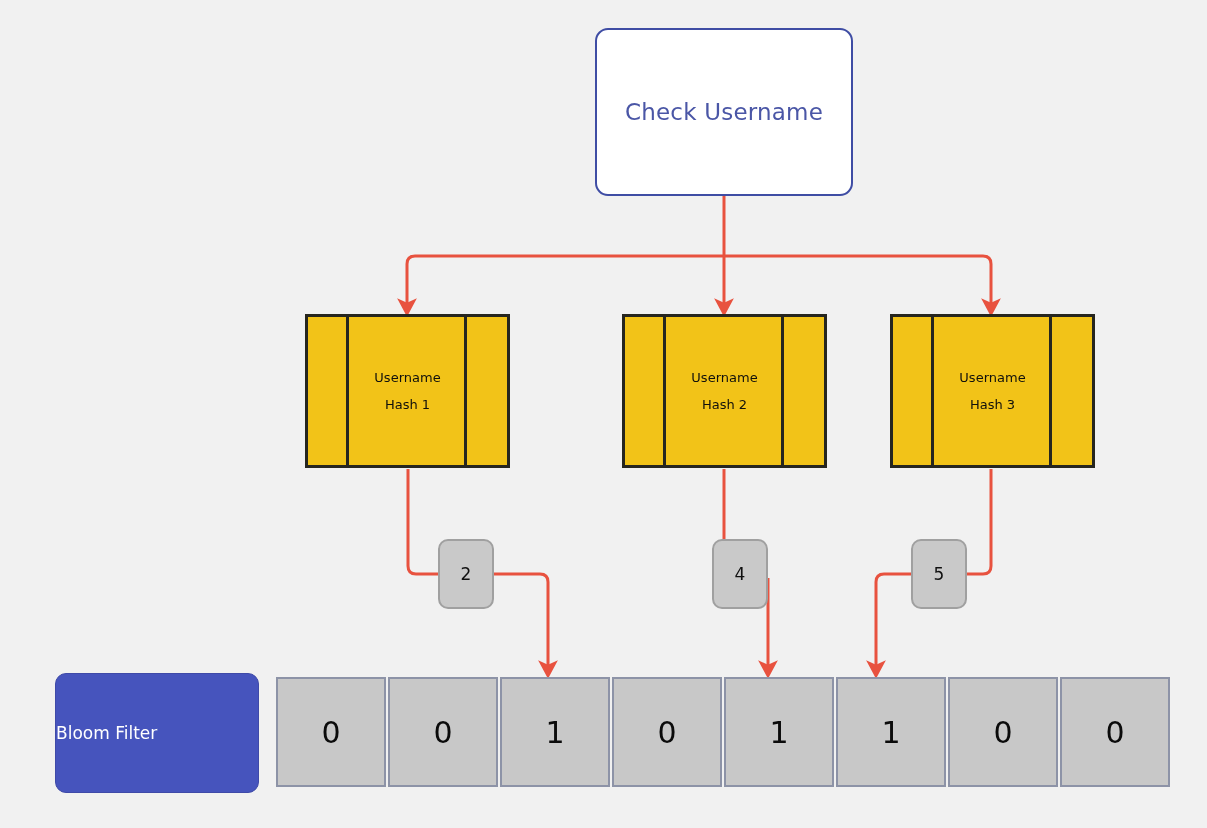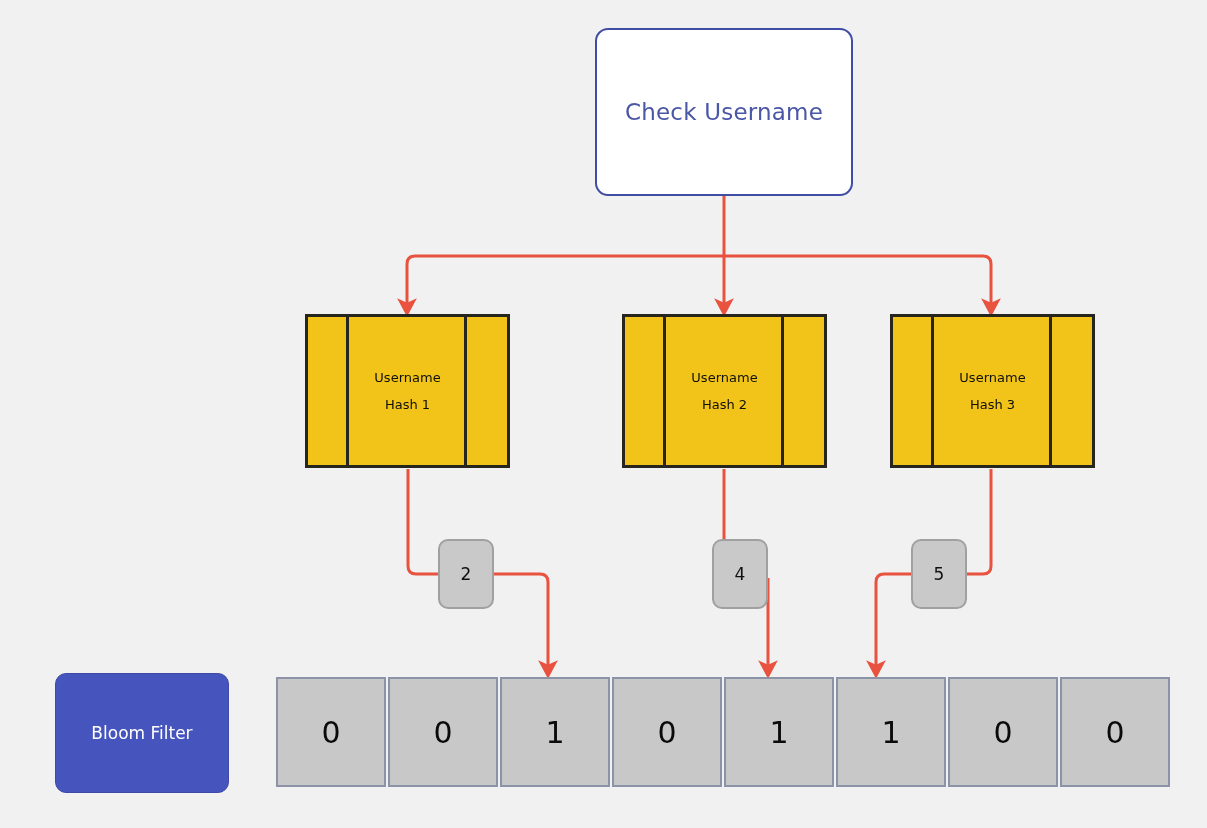--- a/index.html
+++ b/index.html
@@ -107,29 +107,28 @@
   }
   #index-chip-1 { left: 438px; }
   #index-chip-2 { left: 712px; }
   #index-chip-3 { left: 911px; }
 
   
   .bloom-node {
     position: absolute;
     left: 55px;
     top: 673px;
-    width: 174px;
+    width: 204px;
     height: 120px;
     box-sizing: border-box;
     background: #4654bd;
     border: 1px solid #3f4aa8;
     border-radius: 11px;
     display: flex;
     align-items: center;
-    justify-content: center;
   }
   .bloom-node .label {
     color: #ffffff;
     font-size: 17px;
     text-align: center;
   }
 
   
   .bit-array {
     position: absolute;

